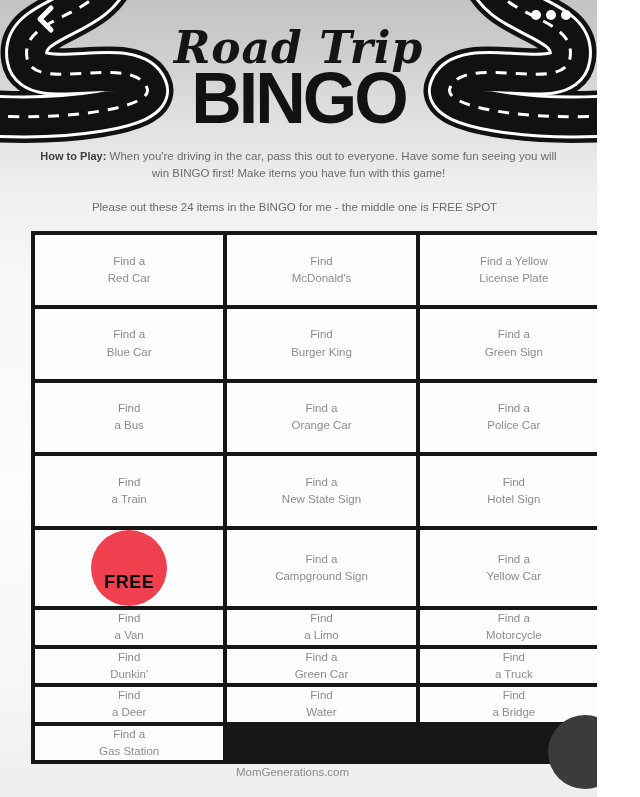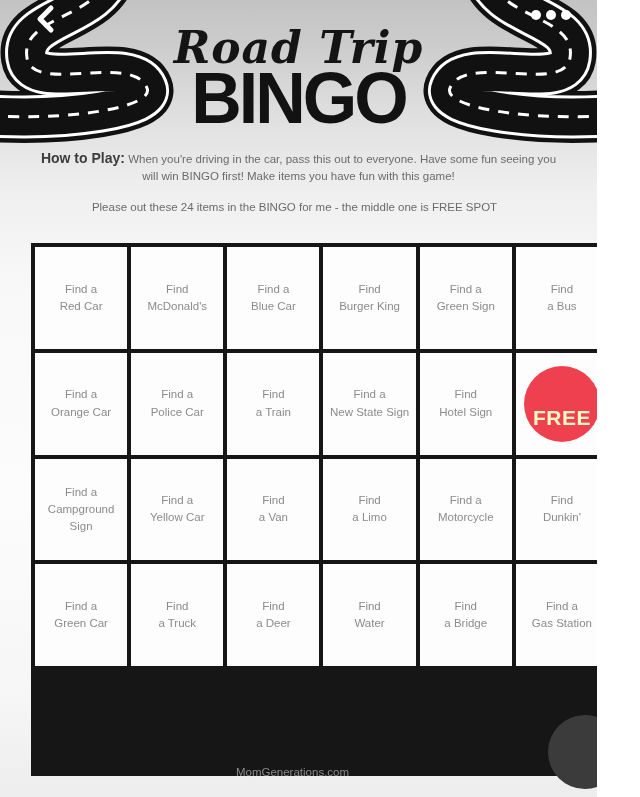--- a/index.html
+++ b/index.html
@@ -30,44 +30,44 @@
     position:absolute;top:64px;left:0;right:0;text-align:center;
     font-family:"Liberation Sans",sans-serif;font-weight:800;
     font-size:70px;line-height:1;color:#121212;letter-spacing:-3px;
     transform:scaleY(1.02);z-index:5;
   }
   
   .howto{
     position:absolute;top:148px;left:40px;right:40px;text-align:center;
     font-size:11.5px;line-height:1.45;color:#6b6b6b;z-index:5;
   }
-  .howto .lbl{font-weight:bold;color:#3d3d3d;font-size:14px;}
+  .howto .lbl{font-weight:bold;color:#3d3d3d;font-size:11px;}
   .note{
     position:absolute;top:201px;left:20px;right:28px;text-align:center;
     font-size:11.5px;color:#6b6b6b;z-index:5;
   }
   
   .grid{
-    position:absolute;left:31px;top:243px;width:577px;height:529px;
-    display:grid;grid-template-columns:repeat(6,1fr);grid-template-rows:repeat(5,1fr);
+    position:absolute;left:31px;top:231px;width:577px;height:529px;
+    display:grid;grid-template-columns:repeat(3,1fr);grid-template-rows:repeat(5,1fr);
     border:2px solid #161616;background:#161616;z-index:5;
   }
   .cell{
     border:2px solid #161616;background:#fdfdfd;
     display:flex;align-items:center;justify-content:center;text-align:center;
   }
   .cell .txt{
     white-space:pre-line;font-size:11.5px;line-height:1.5;color:#8c8c8c;
   }
   .free-circle{
     width:76px;height:76px;border-radius:50%;background:#ef4050;
     display:flex;align-items:center;justify-content:center;
   }
   .free-circle .free-txt{
-    color:#fef9c3;font-weight:bold;font-size:21px;letter-spacing:0.5px;margin-top:29px;
+    color:#000000;font-weight:bold;font-size:18px;letter-spacing:0.5px;margin-top:29px;
   }
   
   .footer{
     position:absolute;top:766px;left:0;right:12px;text-align:center;
     font-size:11.5px;color:#8a8a8a;z-index:5;
   }
   
   .fab{
     position:absolute;left:548px;top:715px;width:74px;height:74px;border-radius:50%;
     background:#3b3b3b;z-index:40;cursor:pointer;
@@ -116,20 +116,24 @@
   <div class="grid">
     <div class="cell">
         <span class="txt">Find a
 Red Car</span>
       </div>
     <div class="cell">
         <span class="txt">Find
 McDonald's</span>
       </div>
     <div class="cell">
+        <span class="txt">Find a Yellow
+License Plate</span>
+      </div>
+    <div class="cell">
         <span class="txt">Find a
 Blue Car</span>
       </div>
     <div class="cell">
         <span class="txt">Find
 Burger King</span>
       </div>
     <div class="cell">
         <span class="txt">Find a
 Green Sign</span>

